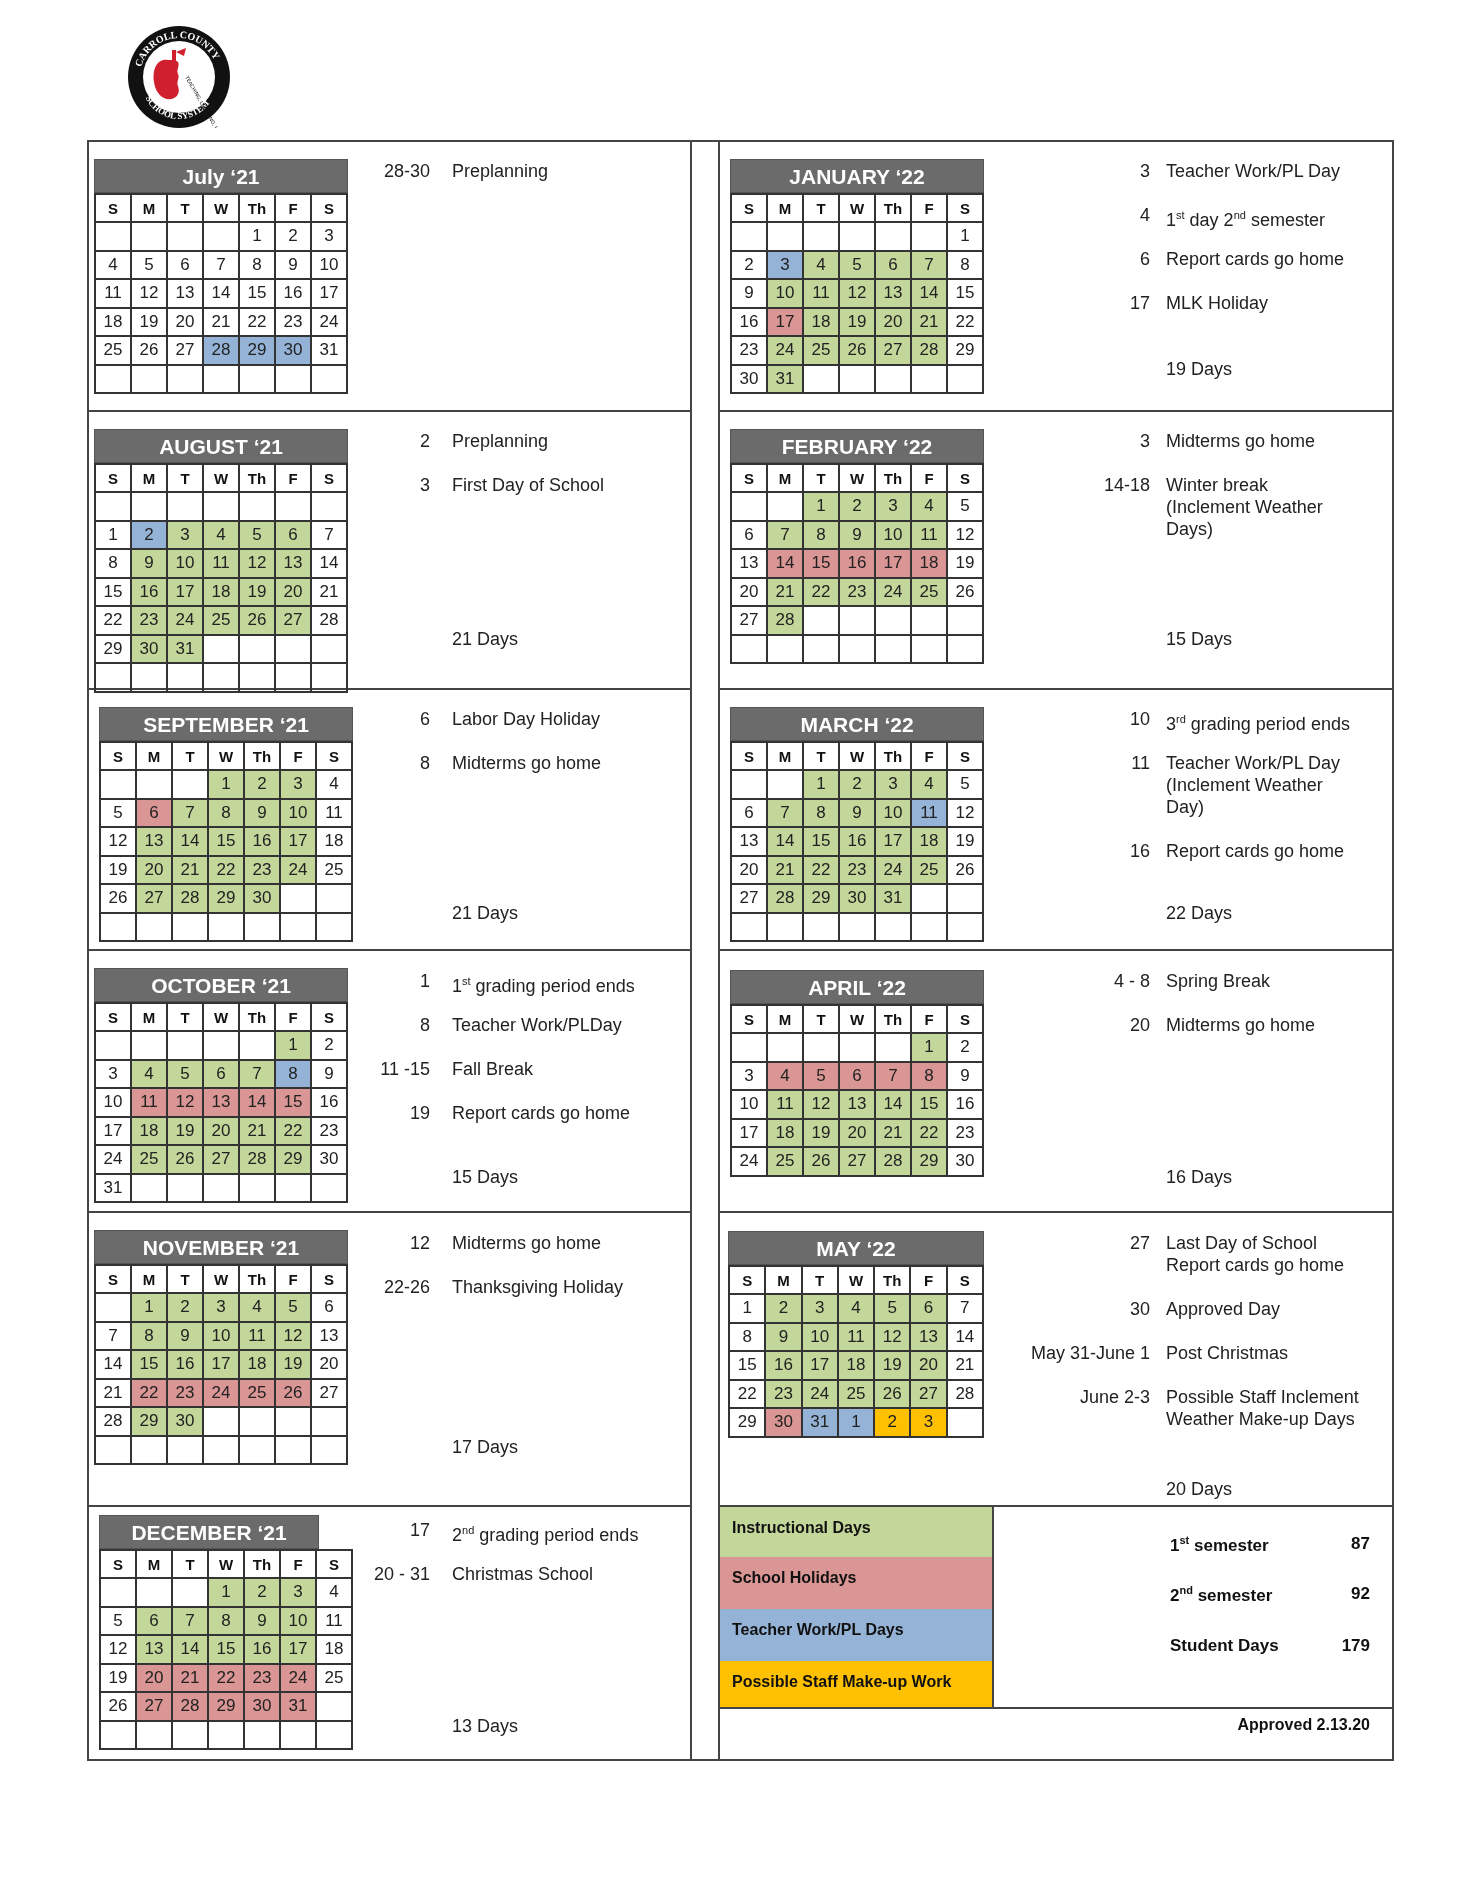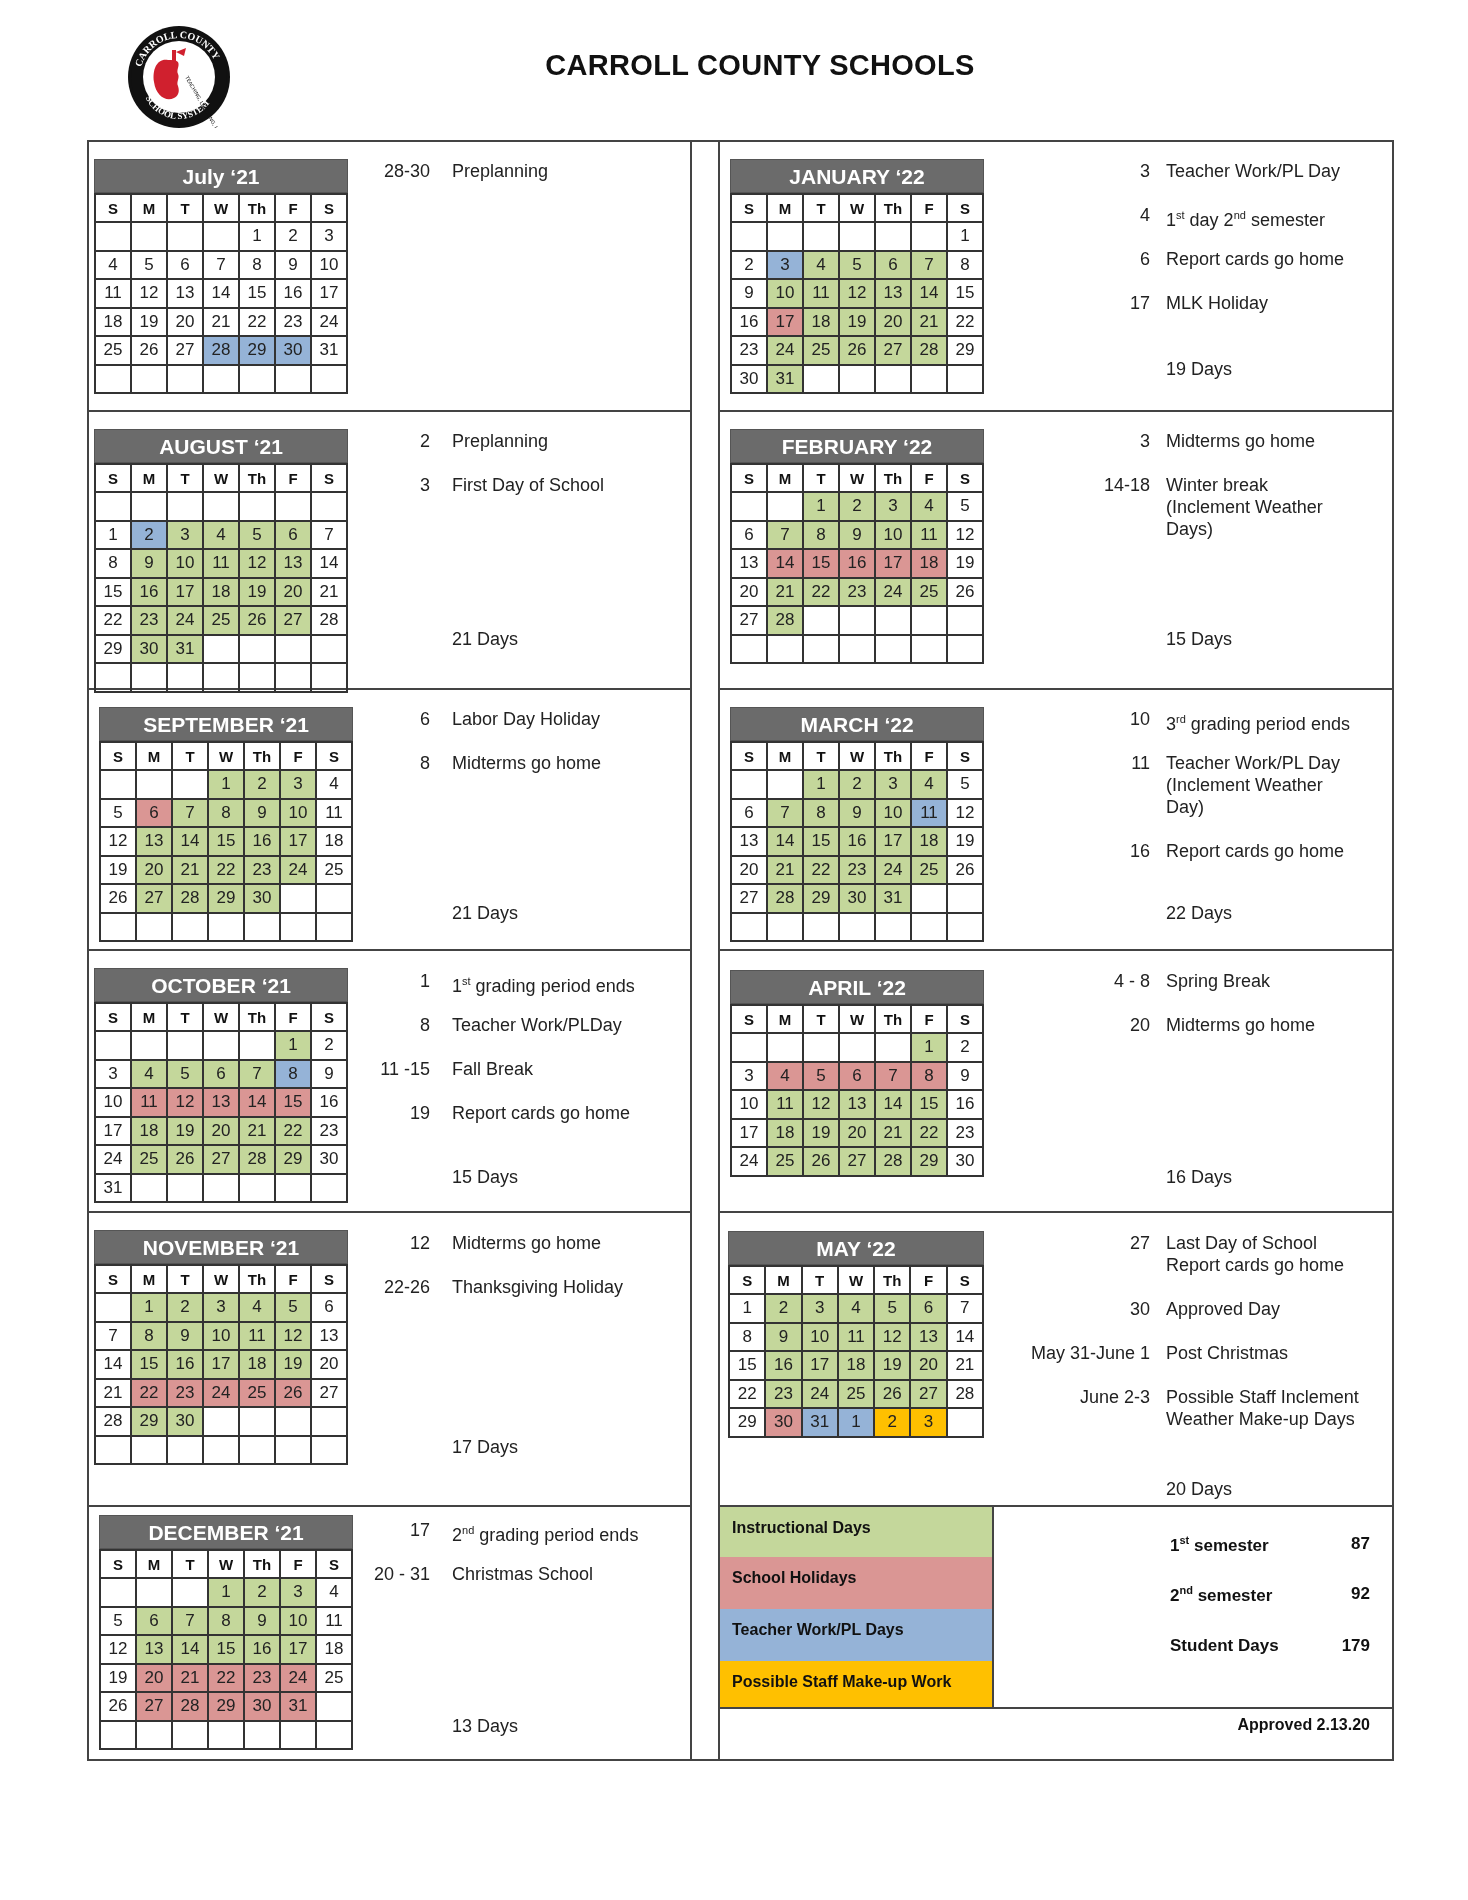--- a/index.html
+++ b/index.html
@@ -37,21 +37,20 @@
       </defs>
     <text font-size="10" font-weight="bold" fill="#fff" font-family="Liberation Serif, serif"><textPath href="#arcTop" startOffset="8%">CARROLL COUNTY</textPath></text>
     <text font-size="9" font-weight="bold" fill="#fff" font-family="Liberation Serif, serif"><textPath href="#arcBot" startOffset="14%">SCHOOL SYSTEM</textPath></text>
     <path d="M40 34 C30 32 24 42 26 56 C28 70 38 76 46 72 C50 70 52 66 50 60 C48 56 52 52 50 48 C48 44 52 40 50 36 C48 34 44 34 40 34 Z" fill="#d0202e"></path>
     <rect x="44" y="24" width="4" height="11" fill="#d0202e"></rect>
     <path d="M48 26 L58 22 L56 30 Z" fill="#d0202e"></path>
     <text x="52" y="60" font-size="5" fill="#111" font-family="DejaVu Sans, sans-serif" transform="rotate(60 62 60)">TEACHING, LEARNING, LEADING</text>
   </svg>
 </div>
 <div class="title">
-  <div>CARROLL COUNTY SCHOOLS</div>
 </div>
 
 <div>
 
   <div class="frame-line" style="left:87px;top:140px;width:1307px;height:2px"></div>
   <div class="frame-line" style="left:87px;top:1759px;width:1307px;height:2px"></div>
   <div class="frame-line" style="left:87px;top:140px;width:2px;height:1621px"></div>
   <div class="frame-line" style="left:1392px;top:140px;width:2px;height:1621px"></div>
 
   <div class="frame-line" style="left:690px;top:140px;width:2px;height:1621px"></div>
@@ -342,21 +341,21 @@
       <div class="cell" style="height: 28.5px;"></div>
       <div class="cell" style="height: 28.5px;"></div>
       <div class="cell" style="height: 28.5px;"></div>
       <div class="cell" style="height: 28.5px;"></div>
       <div class="cell" style="height: 28.5px;"></div>
       <div class="cell" style="height: 28.5px;"></div>
       <div class="cell" style="height: 28.5px;"></div>
     </div>
   </div>
 <div id="cal-dec" class="cal" style="left:99px;top:1515px;width:254px;">
-    <div class="hdr" style="width: 254px; height: 34px; line-height: 34px;">DECEMBER ‘21</div>
+    <div class="hdr" style="width: 220px; height: 34px; line-height: 34px;">DECEMBER ‘21</div>
     <div class="grid" style="top: 34px; width: 254px;">
       <div class="cell dow" style="height: 28px;">S</div>
       <div class="cell dow" style="height: 28px;">M</div>
       <div class="cell dow" style="height: 28px;">T</div>
       <div class="cell dow" style="height: 28px;">W</div>
       <div class="cell dow" style="height: 28px;">Th</div>
       <div class="cell dow" style="height: 28px;">F</div>
       <div class="cell dow" style="height: 28px;">S</div>
       <div class="cell" style="height: 28.5px;"></div>
       <div class="cell" style="height: 28.5px;"></div>

